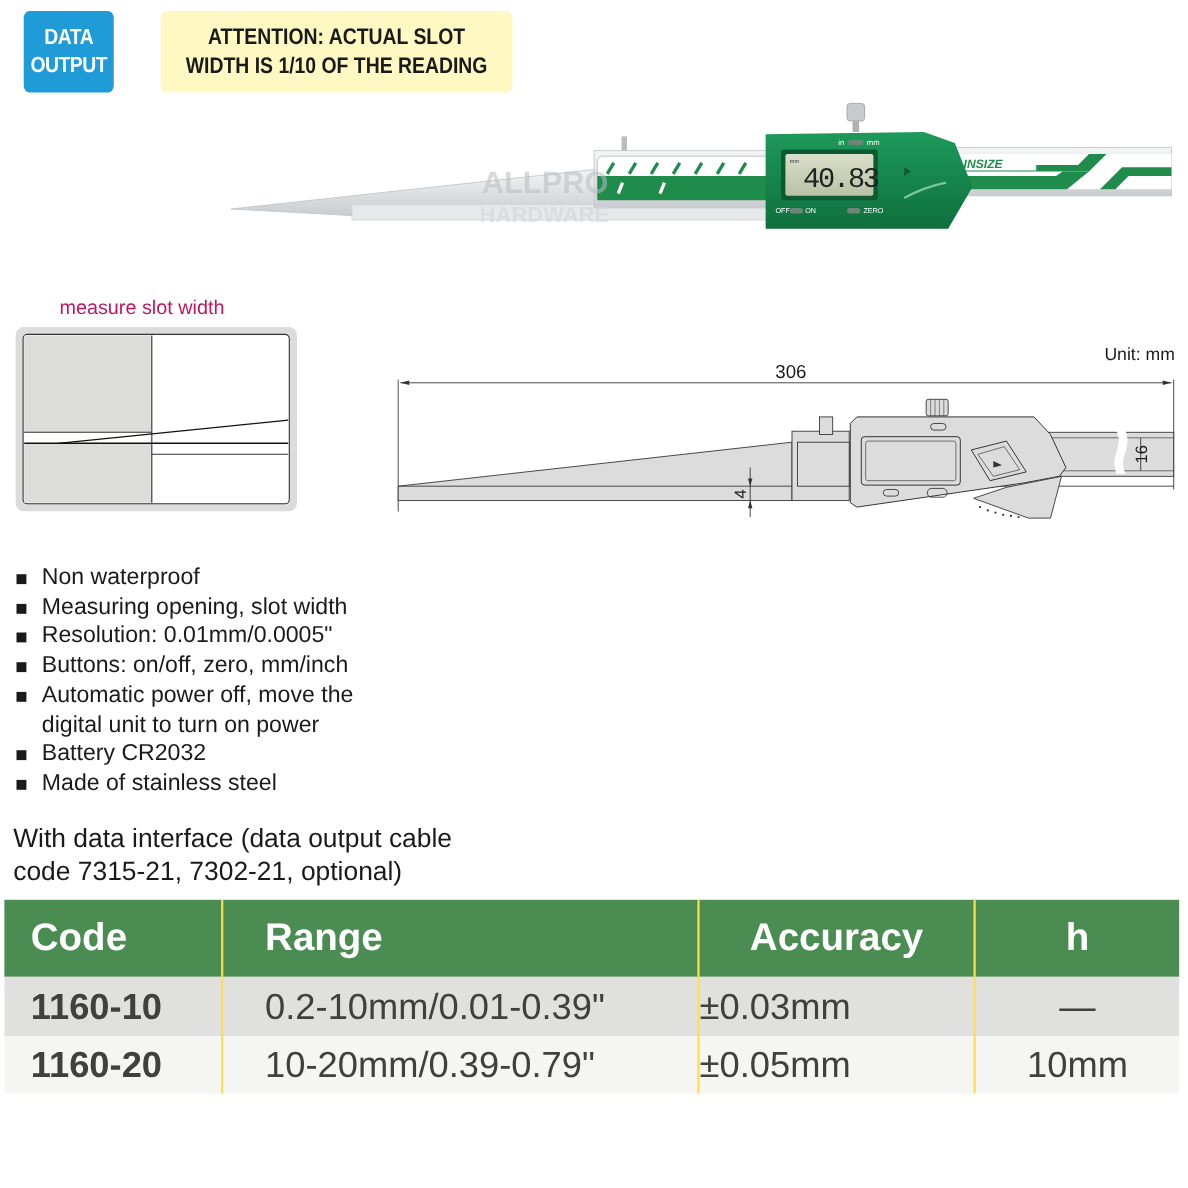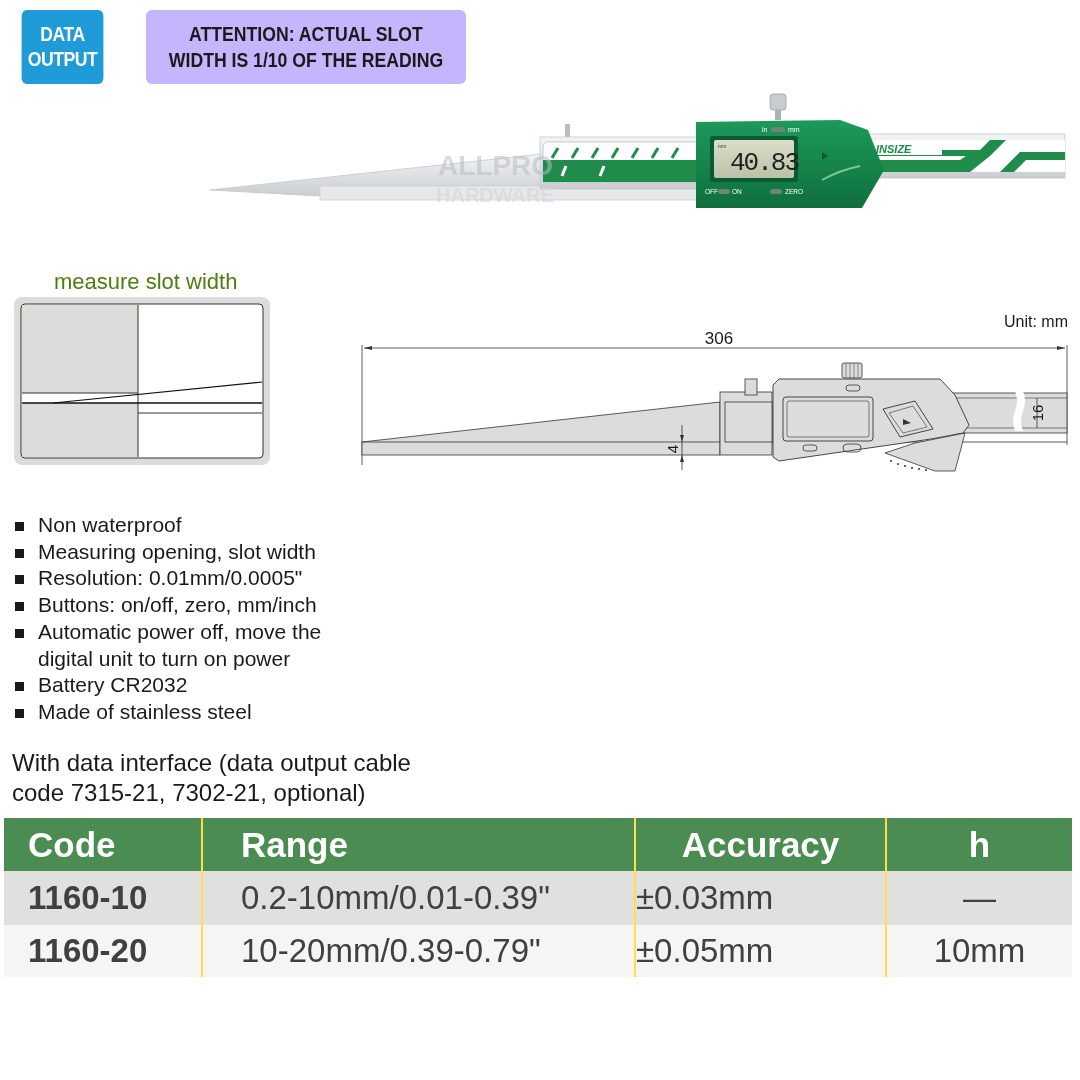--- a/index.html
+++ b/index.html
@@ -8,45 +8,45 @@
 
   .badge-data {
     position: absolute; left: 16px; top: 10px; width: 93px; height: 74px;
     background: #1f9bd7; border-radius: 6px; color: #fff;
     font-weight: bold; font-size: 20px; line-height: 25px; text-align: center;
     display: flex; flex-direction: column; justify-content: center;
     letter-spacing: -0.5px; transform: scaleX(0.88);
   }
   .badge-attention {
     position: absolute; left: 146px; top: 10px; width: 320px; height: 74px;
-    background: #c4b5fd; border-radius: 6px; color: #1a1a1a;
+    background: #fef9c3; border-radius: 6px; color: #1a1a1a;
     font-weight: bold; font-size: 20.5px; line-height: 26px; text-align: center;
     display: flex; flex-direction: column; justify-content: center;
   }
   .badge-attention span, .badge-data span { display: block; }
   .badge-attention .inner { transform: scaleX(0.86); white-space: nowrap; }
 
   .photo { position: absolute; left: 200px; top: 90px; width: 870px; height: 130px; }
 
-  .slot-label { position: absolute; left: 54px; top: 269px; font-size: 22px; color: #4d7c0f; }
+  .slot-label { position: absolute; left: 54px; top: 269px; font-size: 18px; color: #be185d; }
   .slot-diagram { position: absolute; left: 14px; top: 297px; width: 256px; height: 168px; }
 
   .drawing { position: absolute; left: 355px; top: 305px; width: 720px; height: 200px; }
 
   .features { position: absolute; left: 14px; top: 512px; list-style: none; }
   .features li { position: relative; padding-left: 24px; font-size: 21px; line-height: 26.7px; color: #1a1a1a; }
   .features li::before {
     content: ""; position: absolute; left: 1px; top: 10px; width: 9px; height: 9px; background: #1a1a1a;
   }
 
   .interface-note { position: absolute; left: 12px; top: 748px; font-size: 24px; font-weight: normal; line-height: 30px; color: #1a1a1a; }
 
   .spec-table { position: absolute; left: 4px; top: 818px; width: 1068px; border-collapse: collapse; }
   .spec-table th, .spec-table td { padding: 0; vertical-align: middle; }
-  .spec-table thead tr { background: #4b8c52; height: 53px; }
+  .spec-table thead tr { background: #4b8c52; height: 70px; }
   .spec-table th { color: #fff; font-size: 35px; font-weight: bold; text-align: left; }
   .spec-table tbody tr.r1 { background: #e0e0de; height: 54px; }
   .spec-table tbody tr.r2 { background: #f5f6f4; height: 52px; }
   .spec-table td { font-size: 33px; color: #404040; }
   .col-code { width: 198px; padding-left: 24px !important; }
   .col-range { width: 433px; padding-left: 38px !important; }
   .col-acc { width: 251px; text-align: left; }
   .col-h { width: 186px; text-align: center; }
   .spec-table .sep { border-left: 2px solid #fde047; }
   .spec-table th.col-acc, .spec-table th.col-h { text-align: center; }

